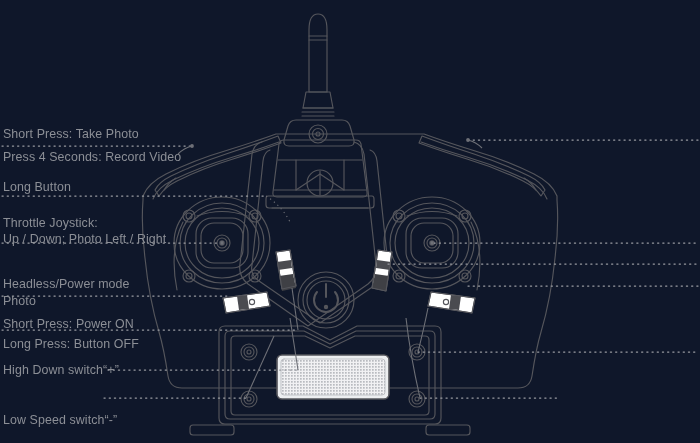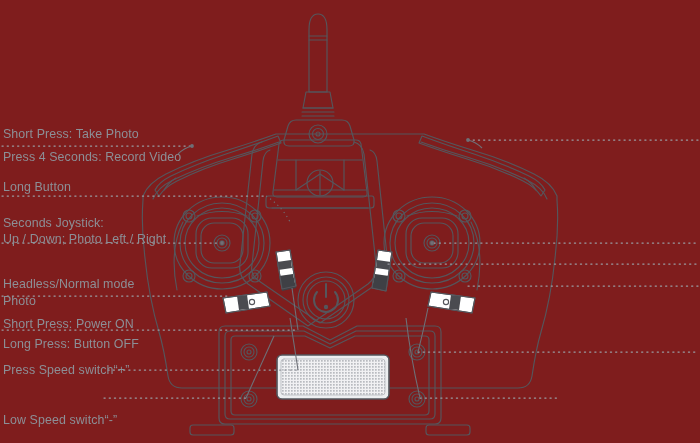--- a/index.html
+++ b/index.html
@@ -6,21 +6,21 @@
   html, body {
     margin: 0; padding: 0;
     width: 700px; height: 443px;
     background: #ffffff;
     font-family: "Liberation Sans", sans-serif;
     overflow: hidden;
   }
   #stage {
     position: relative;
     width: 700px; height: 443px;
-    background: #7f1d1d;
+    background: #0f172a;
   }
   svg.art { position: absolute; left: 0; top: 0; }
   .lbl {
     position: absolute;
     color: #8c8f96;
     font-size: 12.4px;
     line-height: 15px;
     white-space: nowrap;
     letter-spacing: 0.1px;
   }
@@ -273,27 +273,27 @@
       <path d="M246 398 q18 -40 28 -62"></path>
       <path d="M420 398 q-10 -44 -14 -80"></path>
       <path d="M418 352 q6 -24 10 -44"></path>
     </g>
   </svg>
 
   <div class="grp">
     <div class="lbl" style="left:3px;  top:127px">Short Press: Take Photo</div>
     <div class="lbl" style="left:3px;  top:150px">Press 4 Seconds: Record Video</div>
     <div class="lbl" style="left:3px;  top:180px">Long Button</div>
-    <div class="lbl" style="left:3px;  top:216px">Seconds Joystick:</div>
+    <div class="lbl" style="left:3px;  top:216px">Throttle Joystick:</div>
     <div class="lbl" style="left:3px;  top:232px">Up / Down; Photo  Left / Right</div>
-    <div class="lbl" style="left:3px;  top:277px">Headless/Normal mode</div>
+    <div class="lbl" style="left:3px;  top:277px">Headless/Power mode</div>
     <div class="lbl" style="left:3px;  top:294px">Photo</div>
     <div class="lbl" style="left:3px;  top:317px">Short Press: Power ON</div>
     <div class="lbl" style="left:3px;  top:337px">Long Press: Button OFF</div>
-    <div class="lbl" style="left:3px;  top:363px">Press Speed switch“+”</div>
+    <div class="lbl" style="left:3px;  top:363px">High Down switch“+”</div>
     <div class="lbl" style="left:3px;  top:413px">Low Speed switch“-”</div>
   </div>
 
   <div class="grp">
     
     
     
     
     
     

